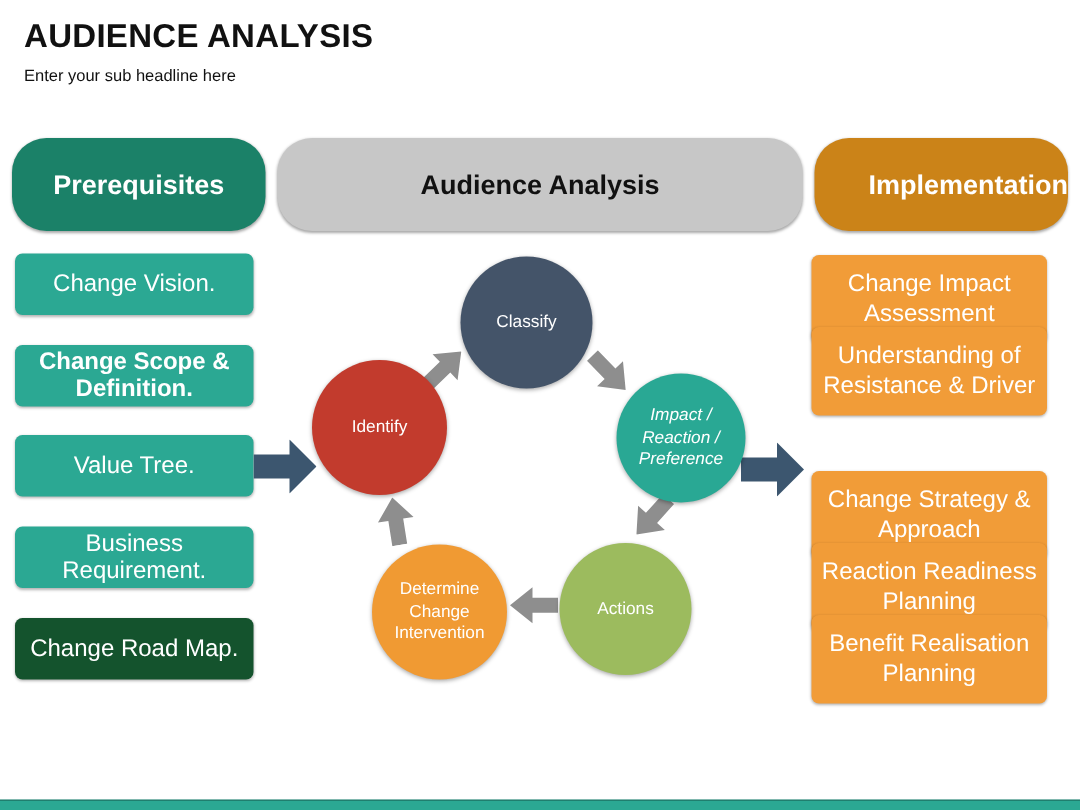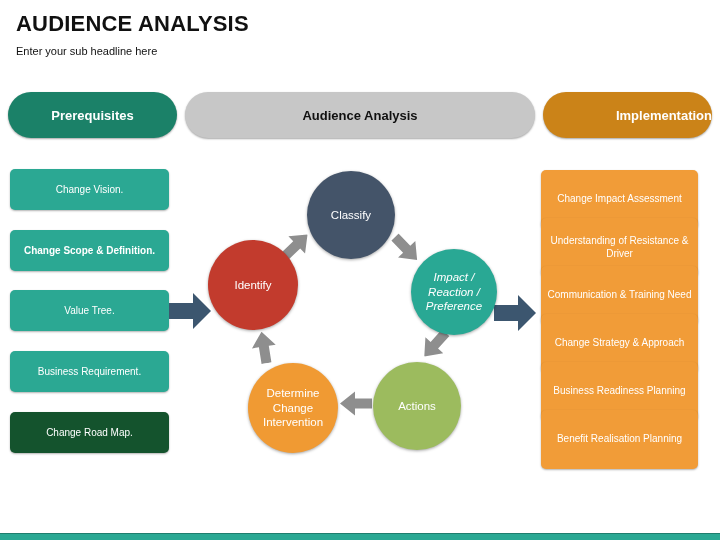--- a/index.html
+++ b/index.html
@@ -15,42 +15,42 @@
   .title {
     position: absolute; left: 16px; top: 11px;
     font-size: 22px; font-weight: bold; color: #111;
     letter-spacing: 0.2px;
   }
   .subtitle {
     position: absolute; left: 16px; top: 45px;
     font-size: 11px; color: #111;
   }
   .pill {
-    position: absolute; top: 92px; height: 46px;
+    position: absolute; top: 92px; height: 62px;
     border-radius: 23px;
     display: flex; align-items: center; justify-content: center;
-    font-weight: bold; font-size: 13px; color: #fff;
+    font-weight: bold; font-size: 18px; color: #fff;
     box-shadow: 0 1px 2px rgba(0,0,0,0.35);
   }
   .pill-left   { left: 8px;   width: 169px; }
   .pill-center { left: 185px; width: 350px; color: #111; }
   .pill-right  { left: 543px; width: 169px; justify-content: flex-end; }
   .box-left {
     position: absolute; left: 10px; width: 159px; height: 41px;
     border-radius: 5px;
     display: flex; align-items: center; justify-content: center;
-    color: #fff; font-size: 10px; text-align: center;
+    color: #fff; font-size: 16px; text-align: center;
     box-shadow: 0 1px 2px rgba(0,0,0,0.3);
     padding: 0 6px;
   }
   .box-right {
     position: absolute; left: 541px; width: 157px; height: 59px;
     border-radius: 5px;
     display: flex; align-items: center; justify-content: center;
-    color: #fff; font-size: 10px; line-height: 1.25; text-align: center;
+    color: #fff; font-size: 16px; line-height: 1.25; text-align: center;
     box-shadow: 0 1px 2px rgba(0,0,0,0.3);
     padding: 0 6px;
   }
   .circle {
     position: absolute; border-radius: 50%;
     display: flex; align-items: center; justify-content: center;
     color: #fff; font-size: 11.5px; line-height: 1.3; text-align: center;
     box-shadow: 0 1px 3px rgba(0,0,0,0.35);
   }
   .circle span { display: block; }
@@ -94,28 +94,25 @@
   <div class="box-left" style="top: 412px; background-color: #14532d;">
     <span>Change Road Map.</span>
   </div>
 
   <div class="box-right" style="top: 170px; background-color: rgb(241, 156, 56);">
     <span>Change Impact Assessment</span>
   </div>
   <div class="box-right" style="top: 218px; background-color: rgb(241, 156, 56);">
     <span>Understanding of Resistance &amp; Driver</span>
   </div>
-  <div class="box-right" style="top: 266px; background-color: rgb(241, 156, 56);">
-    <span>Communication &amp; Training Need</span>
-  </div>
   <div class="box-right" style="top: 314px; background-color: rgb(241, 156, 56);">
     <span>Change Strategy &amp; Approach</span>
   </div>
   <div class="box-right" style="top: 362px; background-color: rgb(241, 156, 56);">
-    <span>Business Readiness Planning</span>
+    <span>Reaction Readiness Planning</span>
   </div>
   <div class="box-right" style="top: 410px; background-color: rgb(241, 156, 56);">
     <span>Benefit Realisation Planning</span>
   </div>
 
   <div class="arrow" style="left:169px; top:293px; width:42px; height:36px;">
     <svg width="42" height="36" viewBox="0 0 42 36">
       <polygon points="0,10 24,10 24,0 42,18 24,36 24,26 0,26" style="fill: rgb(60, 86, 111);"></polygon>
     </svg>
   </div>

